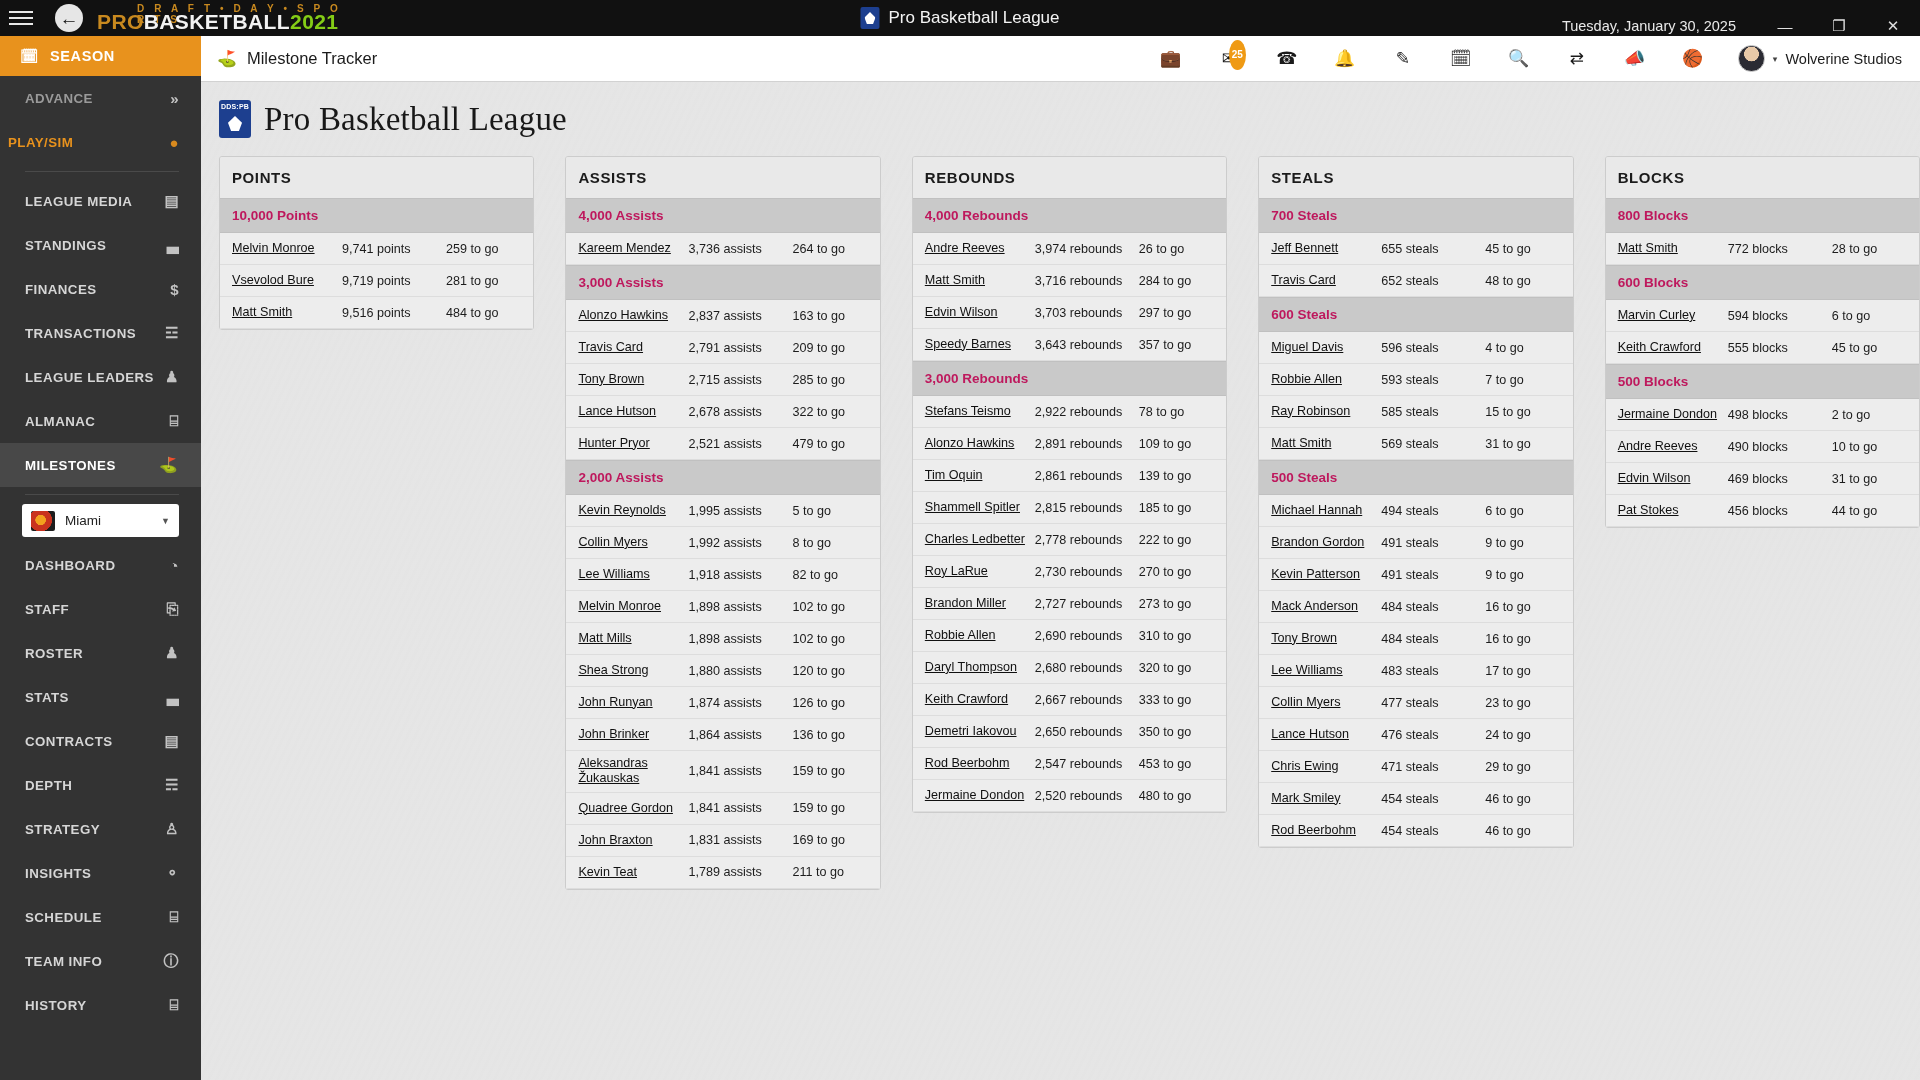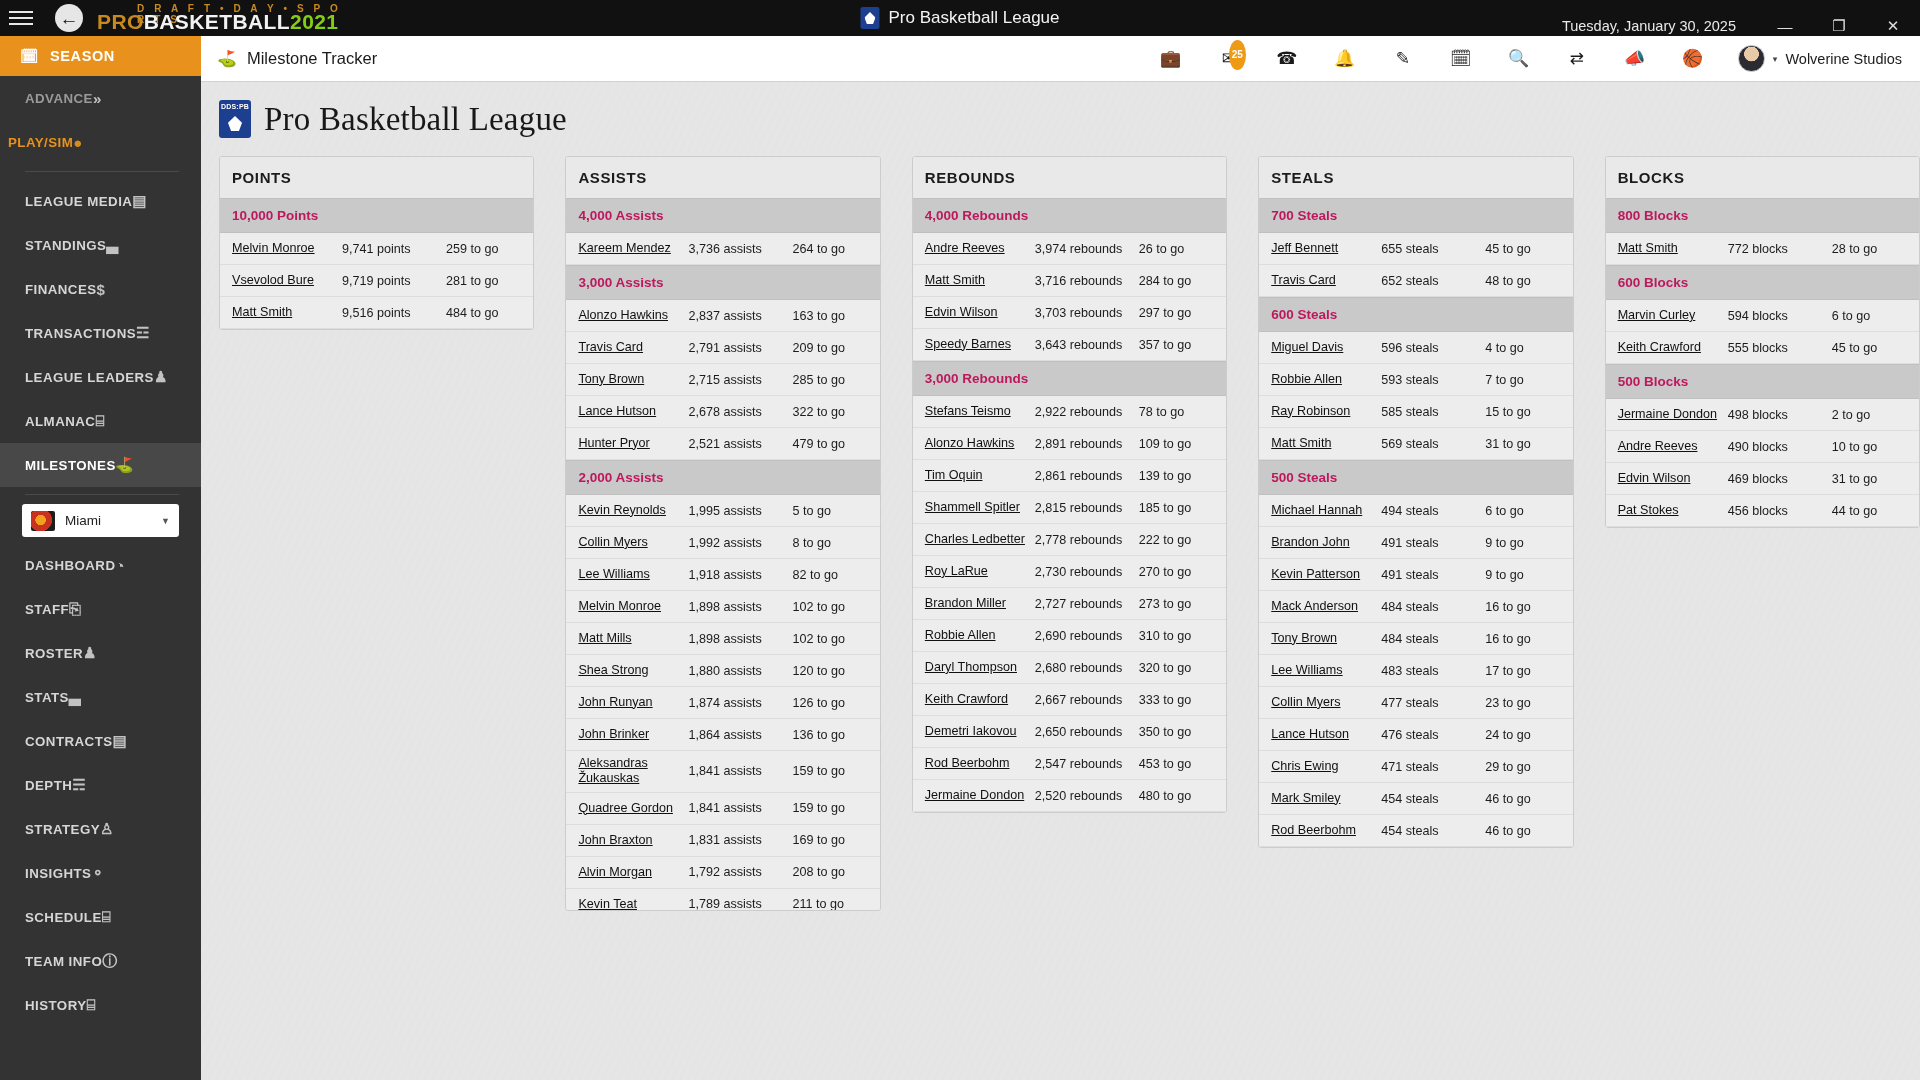--- a/index.html
+++ b/index.html
@@ -67,21 +67,21 @@
   #sidebar {
     position:absolute; top:36px; left:0; width:201px; height:1044px;
     background:#333333; color:#dfdfdf; overflow:hidden;
   }
   #season-btn {
     height:40px; background:#e8921d; display:flex; align-items:center;
     gap:11px; padding-left:20px; color:#fff; font-weight:bold; font-size:14.5px;
     letter-spacing:0.6px; cursor:pointer;
   }
   .sb-row {
-    height:44px; display:flex; align-items:center; 
+    height:44px; display:flex; align-items:center; justify-content:space-between;
     padding: 0 22px 0 25px; font-size:13.3px; font-weight:bold;
     letter-spacing:0.45px; color:#d6d6d6; cursor:pointer;
   }
   .sb-row.muted { color:#9a9a9a; }
   .sb-row.accent { color:#e8921d;padding-left:8px; }
   .sb-row.active { background:#484848; color:#ffffff; }
   .sb-ico { font-size:15px; color:#cfcfcf; opacity:.92; display:flex; }
   .sb-row.accent .sb-ico { color:#e8921d; }
   .sb-sep { height:1px; background:#4a4a4a; margin:7px 22px 7px 25px; }
   #teamsel {
@@ -482,25 +482,20 @@
             <div class="nm">Quadree Gordon</div>
             <div class="vl">1,841 assists</div>
             <div class="go">159 to go</div>
           </div>
           <div class="row">
             <div class="nm">John Braxton</div>
             <div class="vl">1,831 assists</div>
             <div class="go">169 to go</div>
           </div>
           <div class="row">
-            <div class="nm">Alvin Morgan</div>
-            <div class="vl">1,792 assists</div>
-            <div class="go">208 to go</div>
-          </div>
-          <div class="row">
             <div class="nm">Kevin Teat</div>
             <div class="vl">1,789 assists</div>
             <div class="go">211 to go</div>
           </div>
         </div>
       </div>
       <div class="card">
         <div class="card-title">REBOUNDS</div>
         <div class="card-body">
           <div class="grp">4,000 Rebounds</div>
@@ -627,21 +622,21 @@
             <div class="vl">569 steals</div>
             <div class="go">31 to go</div>
           </div>
           <div class="grp">500 Steals</div>
           <div class="row">
             <div class="nm">Michael Hannah</div>
             <div class="vl">494 steals</div>
             <div class="go">6 to go</div>
           </div>
           <div class="row">
-            <div class="nm">Brandon John</div>
+            <div class="nm">Brandon Gordon</div>
             <div class="vl">491 steals</div>
             <div class="go">9 to go</div>
           </div>
           <div class="row">
             <div class="nm">Kevin Patterson</div>
             <div class="vl">491 steals</div>
             <div class="go">9 to go</div>
           </div>
           <div class="row">
             <div class="nm">Mack Anderson</div>

